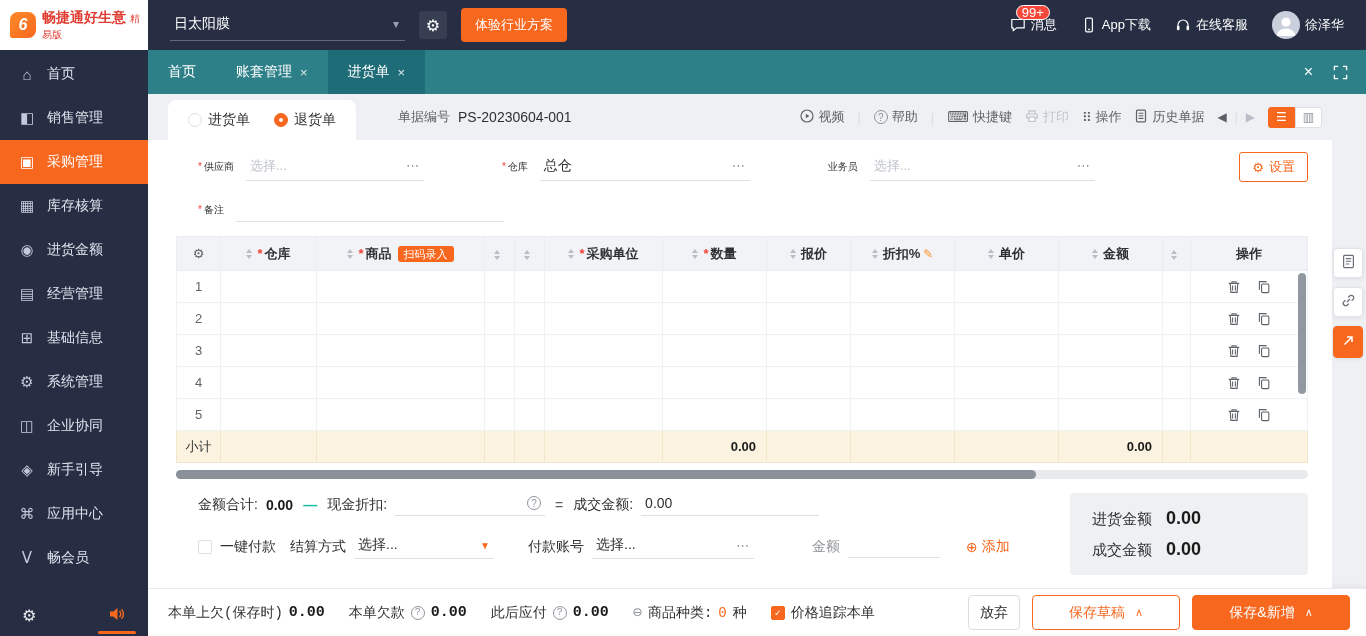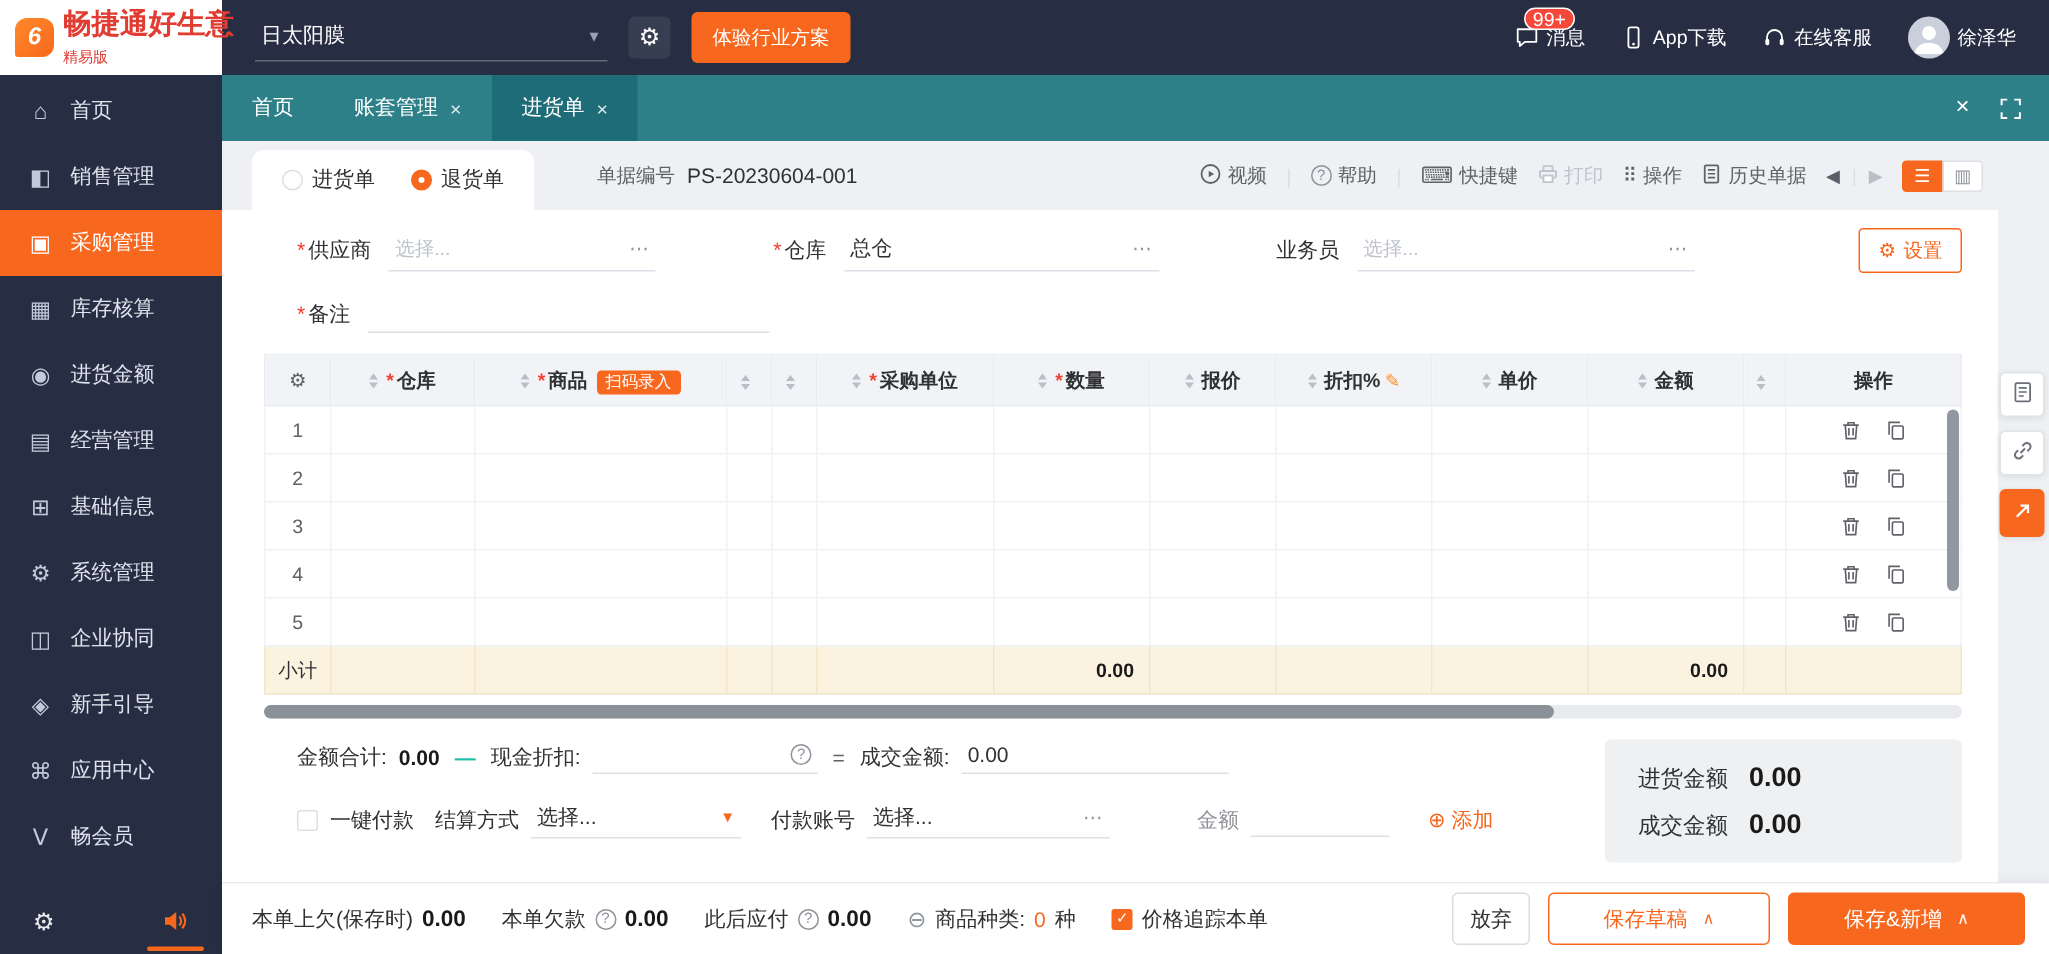--- a/index.html
+++ b/index.html
@@ -9,21 +9,21 @@
     --bg:#eef0f3; --cream:#fbf3df; --red:#f5483b;
   }
   body{ width:1366px; height:636px; overflow:hidden; font-family:"Liberation Sans","DejaVu Sans",sans-serif; font-size:14px; color:var(--ink); background:#fff; }
   .app{ width:1366px; height:636px; display:flex; flex-direction:column; position:relative; }
 
   
   .topbar{ height:50px; display:flex; flex:none; }
   .logo-box{ width:148px; background:#fff; display:flex; align-items:center; padding-left:10px; position:relative; flex:none; }
   .logo-mark{ width:26px; height:26px; border-radius:8px 8px 8px 2px; background:linear-gradient(135deg,#ff8a2a,#f7671d); color:#fff; font-weight:bold; font-size:16px; display:flex; align-items:center; justify-content:center; font-style:italic; flex:none; }
   .logo-texts{ margin-left:6px; line-height:1.15; }
-  .logo-name{ color:#e03c32; font-weight:bold; font-size:19px; white-space:nowrap; }
+  .logo-name{ color:#e03c32; font-weight:bold; font-size:14px; white-space:nowrap; }
   .logo-edition{ color:#e03c32; font-size:10px; }
   .topnav{ flex:1; background:var(--navy); display:flex; align-items:center; color:#fff; padding:0 22px; gap:14px; min-width:0; }
   .acct-select{ width:235px; display:flex; align-items:center; justify-content:space-between; border-bottom:1px solid rgba(255,255,255,.28); padding:5px 6px 7px 4px; font-size:14px; cursor:pointer; }
   .acct-caret{ color:#9aa0b4; font-size:12px; }
   .top-gearbtn{ width:28px; height:28px; border-radius:4px; background:rgba(255,255,255,.08); display:flex; align-items:center; justify-content:center; font-size:16px; cursor:pointer; }
   .exp-btn{ background:var(--accent); color:#fff; border:none; border-radius:4px; padding:8px 14px; font-size:13px; cursor:pointer; font-family:inherit; }
   .top-spacer{ flex:1; }
   .topitem{ display:flex; align-items:center; gap:5px; font-size:13px; cursor:pointer; position:relative; white-space:nowrap; }
   .topitem + .topitem{ margin-left:10px; }
   .badge{ position:absolute; top:-11px; left:6px; background:var(--red); color:#fff; font-size:13px; line-height:13px; padding:0 5px; border-radius:8px; border:1px solid #fff; }
@@ -77,21 +77,21 @@
   .vtg{ width:27px; height:21px; border:1px solid var(--line); background:#fff; display:flex; align-items:center; justify-content:center; font-size:12px; color:#8f939b; cursor:pointer; }
   .vtg:first-child{ border-radius:3px 0 0 3px; }
   .vtg:last-child{ border-radius:0 3px 3px 0; }
   .vtg.active{ background:var(--accent); border-color:var(--accent); color:#fff; }
 
   
   .card{ flex:1; background:#fff; min-height:0; padding:12px 24px 0 28px; display:flex; flex-direction:column; overflow:hidden; position:relative; }
   .req{ color:#f04134; margin-right:2px; }
   .form-row{ display:flex; align-items:center; padding-left:22px; }
   .fgroup{ display:flex; align-items:center; margin-right:78px; }
-  .flabel{ font-size:14px; color:var(--ink); margin-right:12px; white-space:nowrap; }
+  .flabel{ font-size:10px; color:var(--ink); margin-right:12px; white-space:nowrap; }
   .ufield{ display:flex; align-items:center; justify-content:space-between; border-bottom:1px solid var(--line); padding:3px 4px 5px 4px; }
   .ufield .ph{ color:#bfc4cc; font-size:13px; }
   .ufield .val{ color:var(--ink); font-size:14px; }
   .dots{ color:#909399; cursor:pointer; font-size:13px; letter-spacing:1px; }
   .settings-btn{ margin-left:auto; border:1px solid var(--accent); color:var(--accent); background:#fff; border-radius:3px; font-size:13px; padding:5px 12px; display:flex; align-items:center; gap:5px; cursor:pointer; font-family:inherit; }
   .form-row2{ margin-top:16px; }
 
   
   .grid-wrap{ margin-top:14px; position:relative; }
   table.grid{ width:100%; border-collapse:collapse; table-layout:fixed; }
@@ -126,21 +126,21 @@
   .cbox.checked{ background:var(--accent); border-color:var(--accent); color:#fff; font-size:10px; }
   .ddcaret{ color:var(--accent); font-size:10px; }
   .add-link{ color:var(--accent); display:inline-flex; align-items:center; gap:4px; margin-left:26px; cursor:pointer; }
   .side-panel{ width:238px; flex:none; background:#eef0f2; border-radius:4px; padding:15px 22px; margin-left:14px; }
   .sp-row{ display:flex; align-items:baseline; margin-bottom:10px; }
   .sp-label{ font-size:15px; color:var(--ink); width:74px; }
   .sp-val{ font-size:18px; font-weight:bold; color:#1a1a1a; }
 
   
   .footbar{ height:48px; flex:none; background:#fff; border-top:1px solid #e8eaf0; box-shadow:0 -2px 6px rgba(0,0,0,.05); display:flex; align-items:center; padding:0 16px 0 20px; gap:24px; font-size:14px; white-space:nowrap; }
-  .stat{ display:flex; align-items:center; gap:6px; }
+  .stat{ display:flex; align-items:center; gap:6px;font-family:Liberation Mono, monospace; }
   .stat .sval{ font-weight:bold; color:#1a1a1a; font-size:15px; }
   .kicon{ color:#9096a0; font-size:15px; }
   .kval{ color:var(--accent); }
   .foot-btns{ margin-left:auto; display:flex; align-items:center; gap:12px; }
   .btn{ height:35px; border-radius:4px; font-size:14px; cursor:pointer; font-family:inherit; display:inline-flex; align-items:center; justify-content:center; }
   .btn-plain{ background:#fff; border:1px solid #d8dce3; color:var(--ink); width:52px; }
   .btn-outline{ background:#fff; border:1px solid var(--accent); color:var(--accent); padding:0 16px; gap:10px; min-width:148px; }
   .btn-primary{ background:var(--accent); border:1px solid var(--accent); color:#fff; padding:0 18px; gap:10px; min-width:158px; }
   .btn .caret{ font-size:11px; opacity:.95; }
 
@@ -658,21 +658,21 @@
                 </span>
               </div>
               <div class="sumrow sumrow2">
                 <span class="cbox"></span>
                 <span style="margin-left:8px;">一键付款</span>
                 <span style="margin-left:14px;text-align:right;">结算方式</span>
                 <span class="sum-field" style="width:140px;">
                   <span class="ph">选择...</span>
                   <span class="ddcaret">▼</span>
                 </span>
-                <span style="margin-left:20px;">付款账号</span>
+                <span style="margin-left:34px;">付款账号</span>
                 <span class="sum-field" style="width:162px;">
                   <span class="ph">选择...</span>
                   <span class="dots">⋯</span>
                 </span>
                 <span style="margin-left:58px; color:#909399;">金额</span>
                 <span class="sum-field" style="width:92px;">
                     <span class="ph">&nbsp;</span>
                   </span>
                 <span class="add-link">
                   <span>⊕</span>

